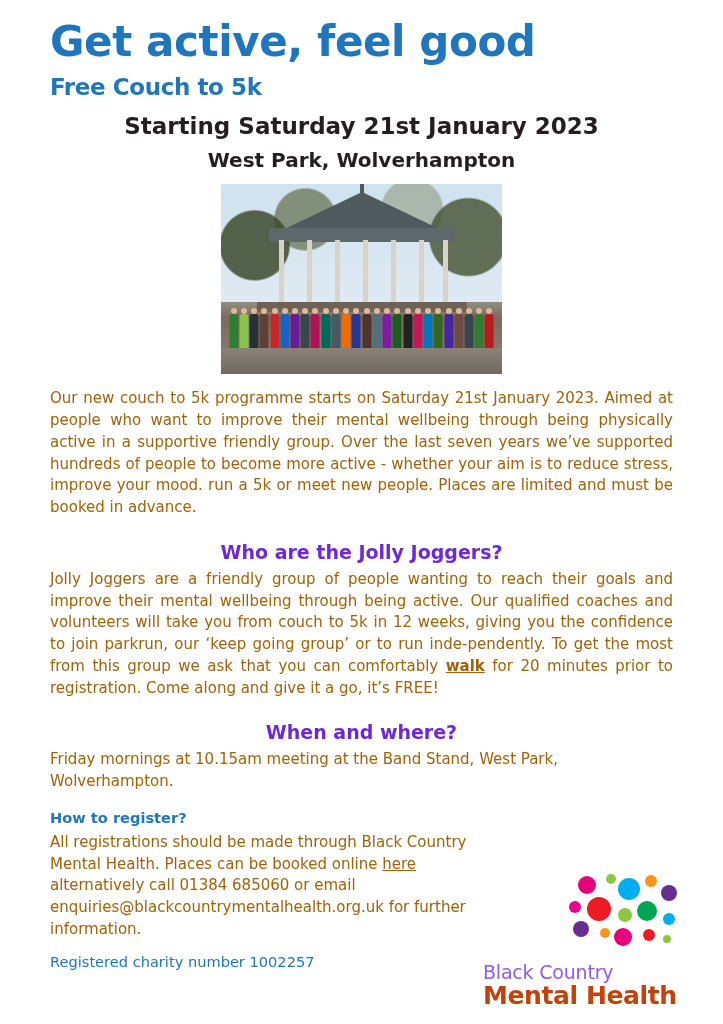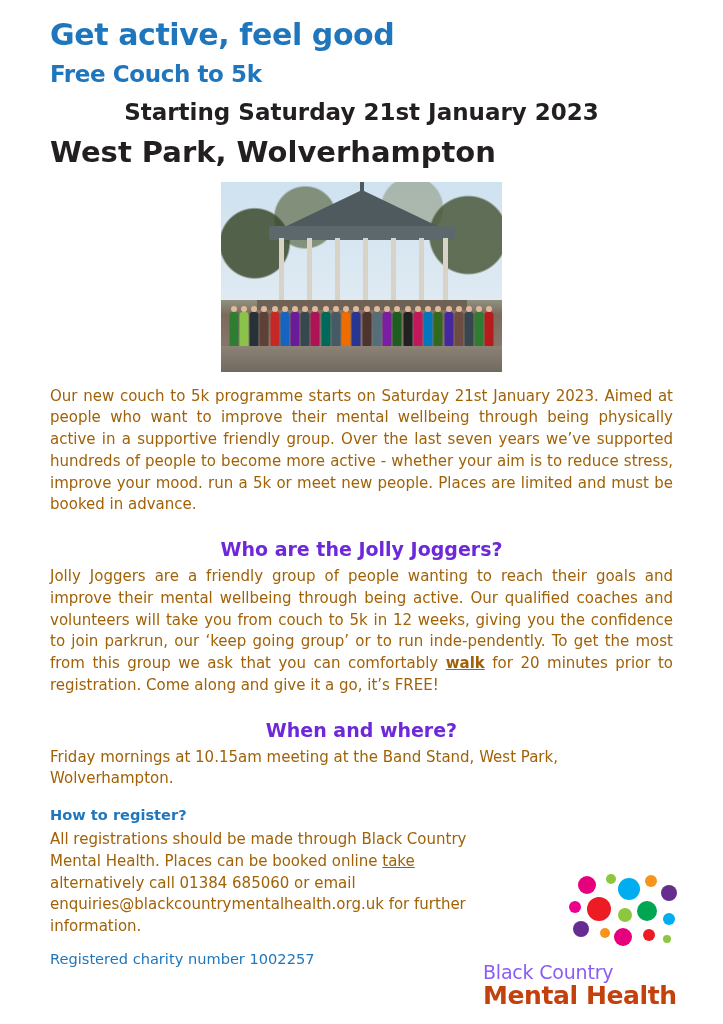--- a/index.html
+++ b/index.html
@@ -17,21 +17,21 @@
   }
   .page {
     position: relative;
     width: 723px;
     height: 1024px;
     box-sizing: border-box;
     padding: 0 50px;
   }
   .title-1 {
     color: #1f76bc;
-    font-size: 30px;
+    font-size: 42px;
     font-weight: bold;
     letter-spacing: -0.4px;
     margin: 18px 0 8px 0;
     line-height: 1.12;
   }
   .title-2 {
     color: #1f76bc;
     font-size: 23px;
     font-weight: bold;
     letter-spacing: -0.4px;
@@ -41,22 +41,23 @@
   .subtitle-1 {
     color: #231f20;
     font-size: 23px;
     font-weight: bold;
     text-align: center;
     margin: 12px 0 0 0;
     line-height: 1.2;
   }
   .subtitle-2 {
     color: #231f20;
-    font-size: 29px;
-    font-weight: bold;
+    font-size: 20px;
+    font-weight: bold;
+    text-align: center;
     margin: 8px 0 0 0;
     line-height: 1.2;
   }
 
   
   .photo-wrap {
     margin: 12px auto 0 auto;
     width: 281px;
     height: 190px;
     position: relative;
@@ -294,21 +295,21 @@
 
   <p class="body-text">Our new couch to 5k programme starts on Saturday 21st January 2023. Aimed at people who want to improve their mental wellbeing through being physically active in a supportive friendly group. Over the last seven years we’ve supported hundreds of people to become more active - whether your aim is to reduce stress, improve your mood. run a 5k or meet new people. Places are limited and must be booked in advance.</p>
 
   <div class="heading-blue">Who are the Jolly Joggers?</div>
   <p class="body-text tight"><span>Jolly Joggers are a friendly group of people wanting to reach their goals and improve their mental wellbeing through being active. Our qualified coaches and volunteers will take you from couch to 5k in 12 weeks, giving you the confidence to join parkrun, our ‘keep going group’ or to run inde-pendently. To get the most from this group we ask that you can comfortably </span><b class="b"><u class="u">walk</u></b><span> for 20 minutes prior to registration.  Come along and give it a go, it’s FREE!</span></p>
 
   <div class="heading-blue">When and where?</div>
   <p class="body-text tight" style="text-align:left">Friday mornings at 10.15am meeting at the Band Stand, West Park, Wolverhampton.</p>
 
   <div class="heading-blue-left">How to register?</div>
-  <p class="body-text tight register-block" style="text-align:left"><span>All registrations should be made through Black Country Mental Health. Places can be booked online </span><u class="u">take</u><span> alternatively call 01384 685060 or email enquiries@blackcountrymentalhealth.org.uk for further information.</span></p>
+  <p class="body-text tight register-block" style="text-align:left"><span>All registrations should be made through Black Country Mental Health. Places can be booked online </span><u class="u">here</u><span> alternatively call 01384 685060 or email enquiries@blackcountrymentalhealth.org.uk for further information.</span></p>
 
   <div class="charity">Registered charity number 1002257</div>
 
   <div class="logo">
     <svg width="200" height="88" viewBox="0 0 200 88">
       <circle cx="104" cy="14" r="9" fill="#e6007e"></circle>
       <circle cx="128" cy="8" r="5" fill="#8dc63f"></circle>
       <circle cx="146" cy="18" r="11" fill="#00aeef"></circle>
       <circle cx="168" cy="10" r="6" fill="#f7941e"></circle>
       <circle cx="186" cy="22" r="8" fill="#662d91"></circle>

